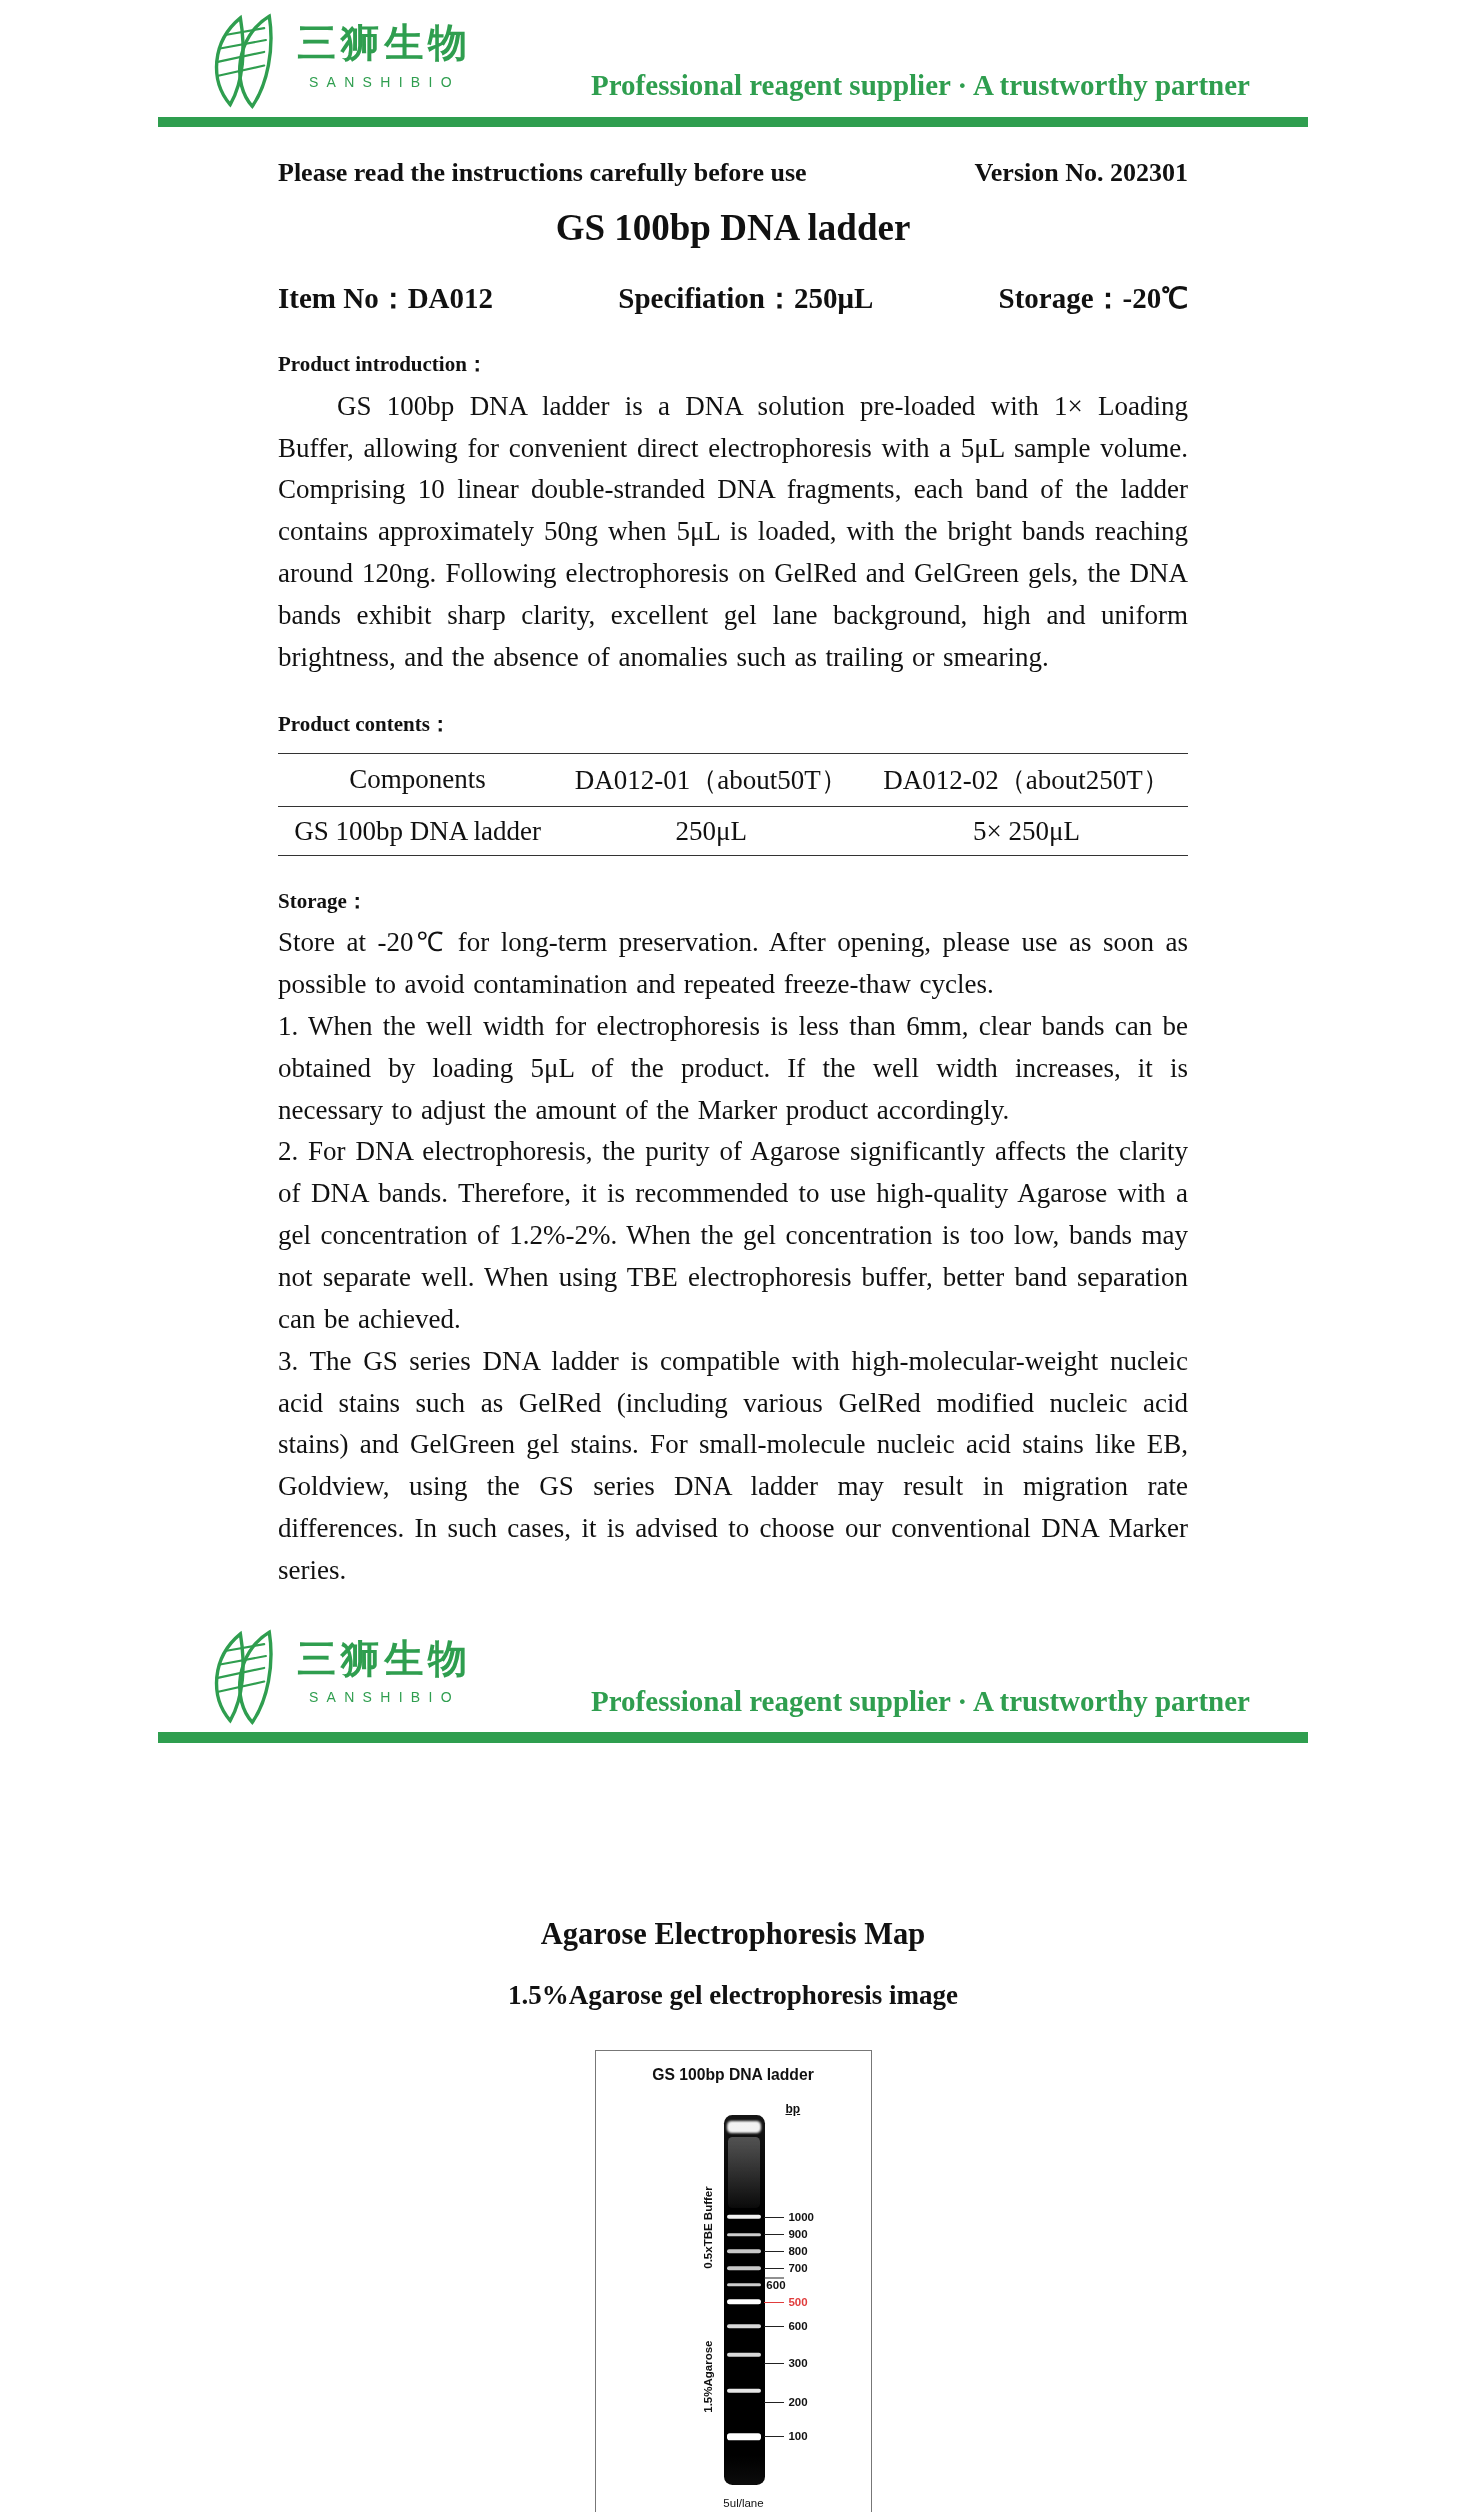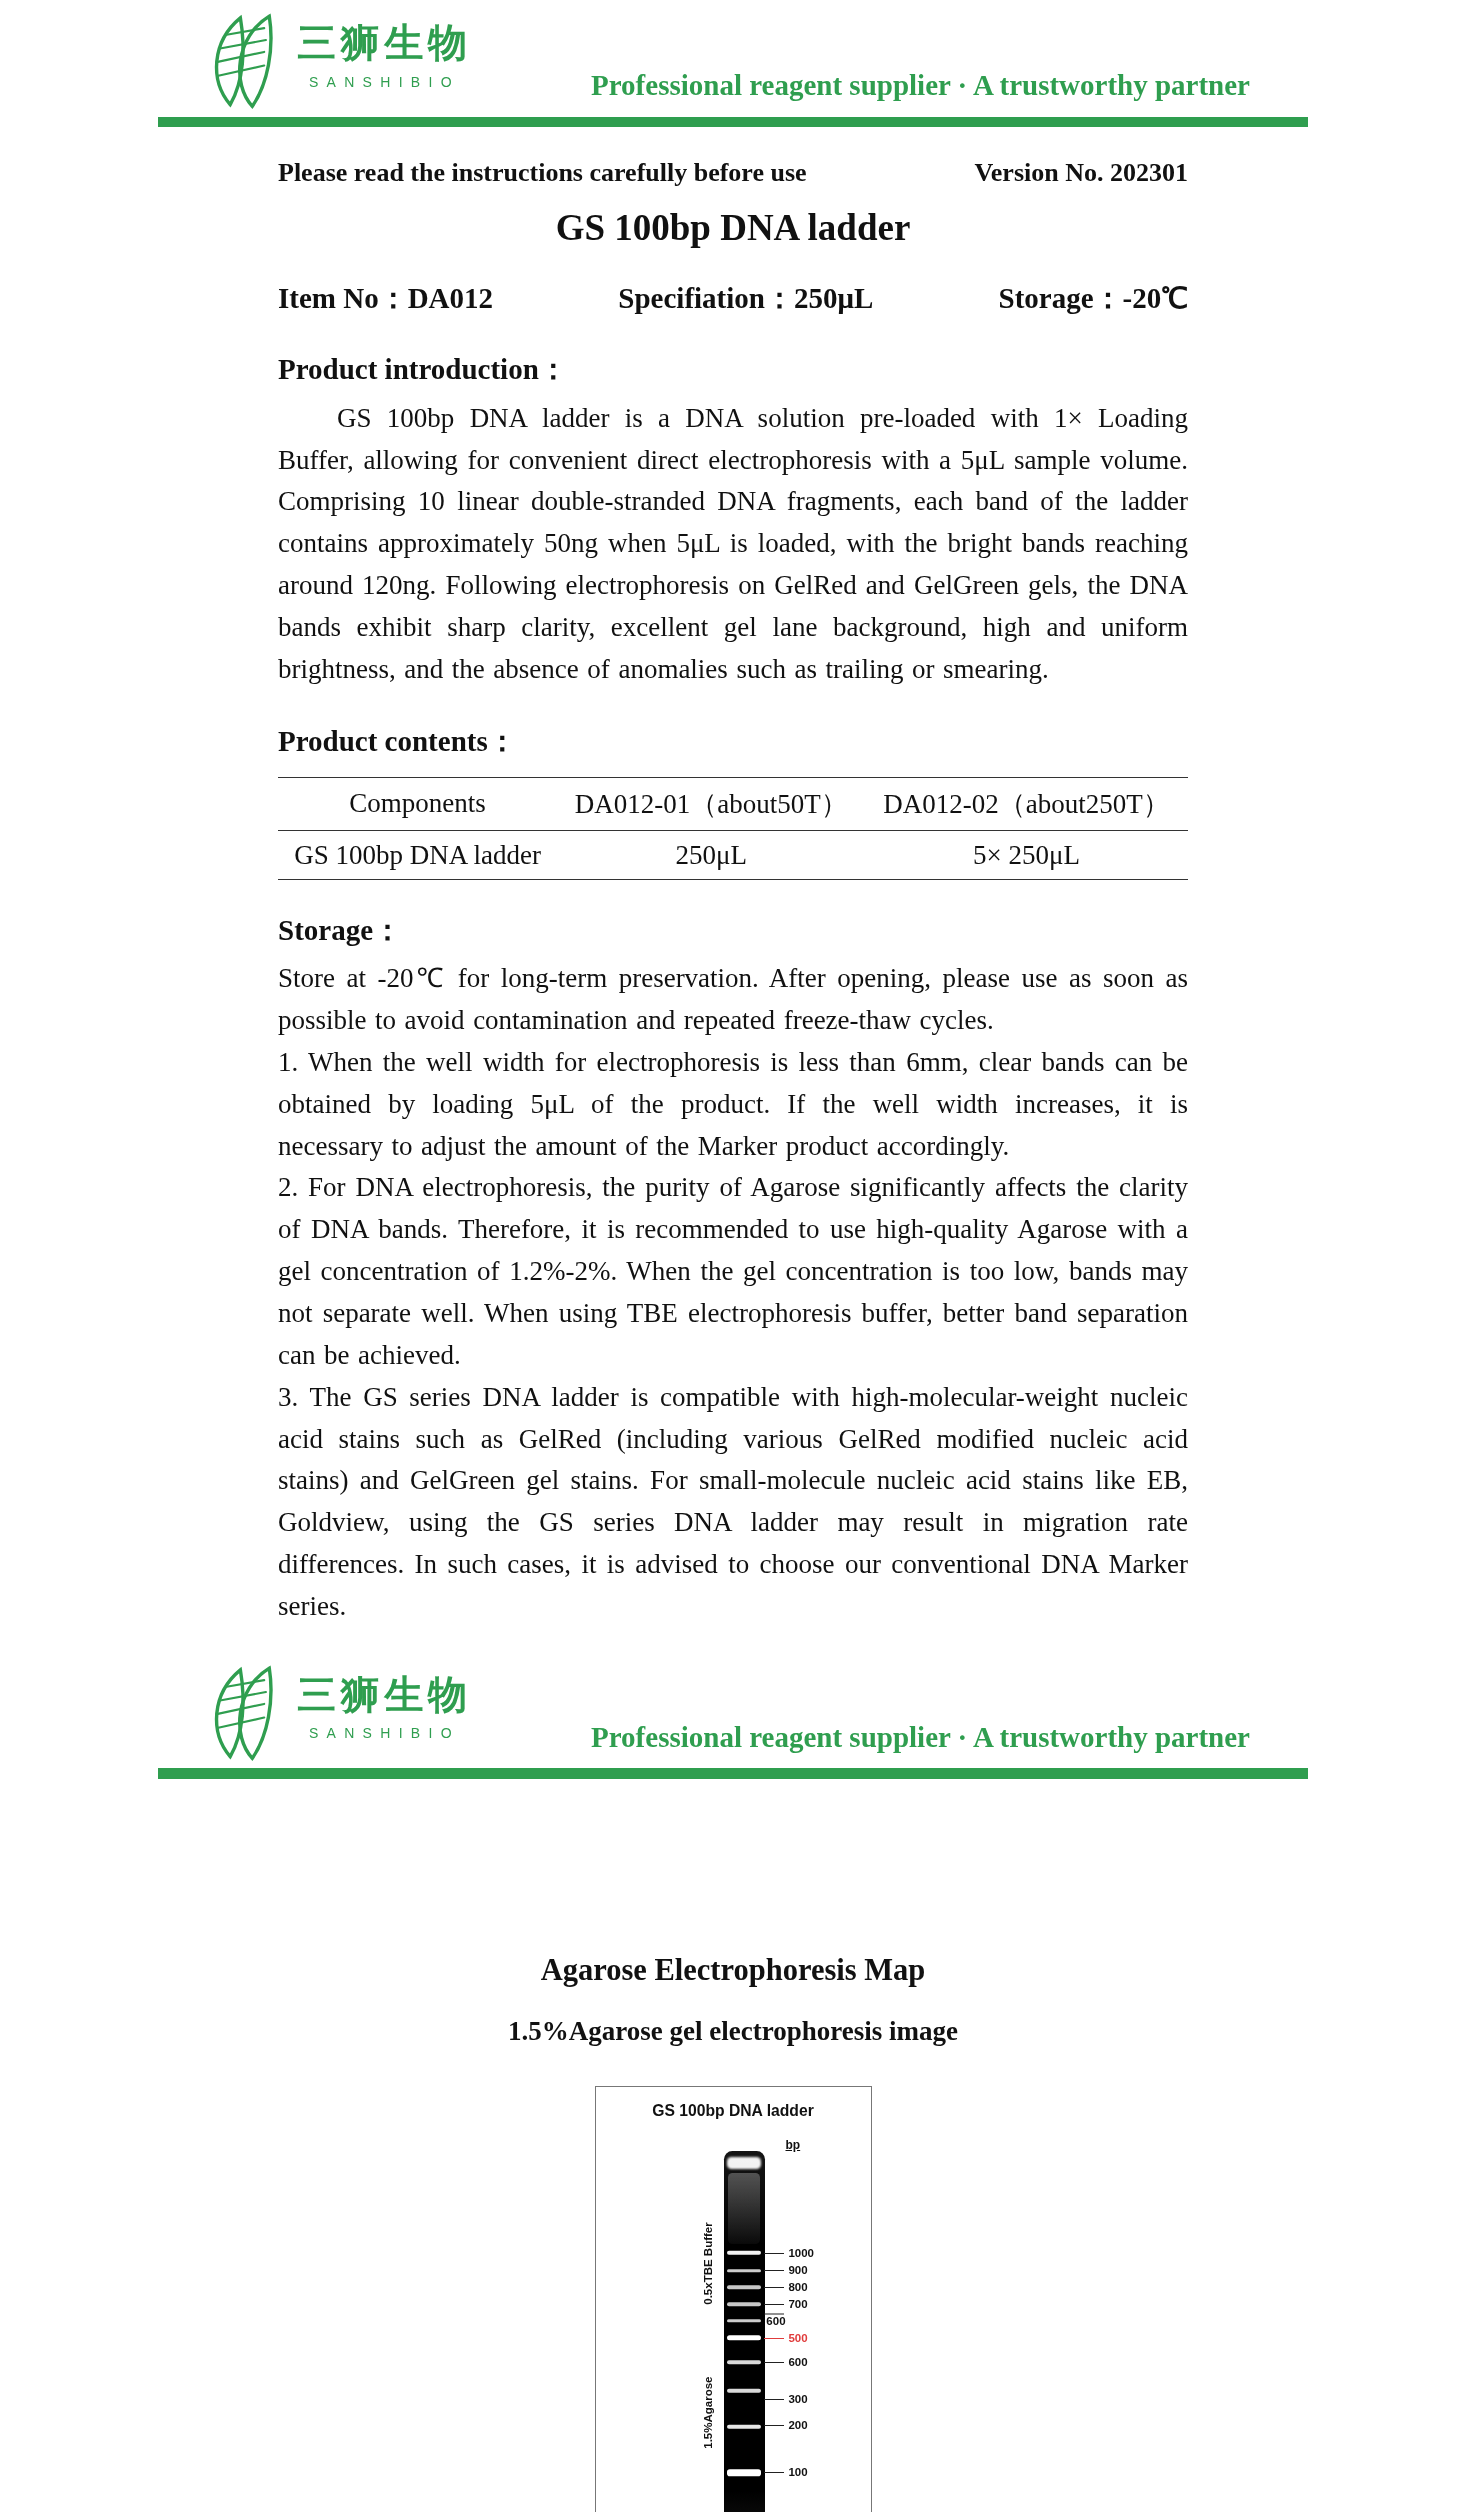--- a/index.html
+++ b/index.html
@@ -17,21 +17,21 @@
   .logo-text { display:flex; flex-direction:column; align-items:center; padding-bottom:15px; }
   .logo-cn { font-size:39px; font-weight:bold; color:var(--green); letter-spacing:4.6px; font-family:"DejaVu Sans", sans-serif; }
   .logo-en { font-size:14px; color:var(--green); letter-spacing:8.3px; margin-top:3.7px; font-family:"Liberation Sans", sans-serif; }
   .tagline { font-size:29px; font-weight:bold; color:var(--green); padding-bottom:9.2px; }
   .green-bar { height:10.2px; background:var(--green); margin:0 9.2px; }
   
   .content { padding:0 129px; }
   .notice-row { display:flex; justify-content:space-between; font-weight:bold; font-size:26px; margin-top:31px; }
   .doc-title { text-align:center; font-size:37px; font-weight:bold; margin-top:18.5px; }
   .meta-row { display:flex; justify-content:space-between; font-size:29px; font-weight:bold; margin-top:30px; }
-  .sec-heading { font-size:29px; font-weight:bold; margin-top:31px; }
+  .sec-heading { font-size:21px; font-weight:bold; margin-top:31px; }
   .para { font-size:27px; line-height:1.55; text-align:justify; margin-top:7.4px; word-spacing:1.8px; }
   .para.indent { text-indent:59px; }
   .contents-table { width:100%; border-collapse:collapse; margin-top:15px; font-size:27px;
     border-top:1.8px solid #333; border-bottom:1.8px solid #333; }
   .contents-table th { border-bottom:1.8px solid #333; font-weight:normal; }
   .contents-table th, .contents-table td { text-align:center; padding:8.3px 3.7px; }
   .prec-item { font-size:27px; line-height:1.55; text-align:justify; word-spacing:1.8px; }
   .prec-item:first-of-type { margin-top:52px; }
   .footer-strip { margin-top:24px; }
   
@@ -206,21 +206,21 @@
             <span class="lbl">500</span>
           </div>
           <div class="band-row" style="top: 237px;">
             <span class="tick"></span>
             <span class="lbl">600</span>
           </div>
           <div class="band-row" style="top: 274px;">
             <span class="tick"></span>
             <span class="lbl">300</span>
           </div>
-          <div class="band-row" style="top: 300px; align-items: center;">
+          <div class="band-row" style="top: 313px; align-items: center;">
             <span class="tick"></span>
             <span class="lbl">200</span>
           </div>
           <div class="band-row" style="top: 347px;">
             <span class="tick"></span>
             <span class="lbl">100</span>
           </div>
         </div>
     </div>
   </div>

